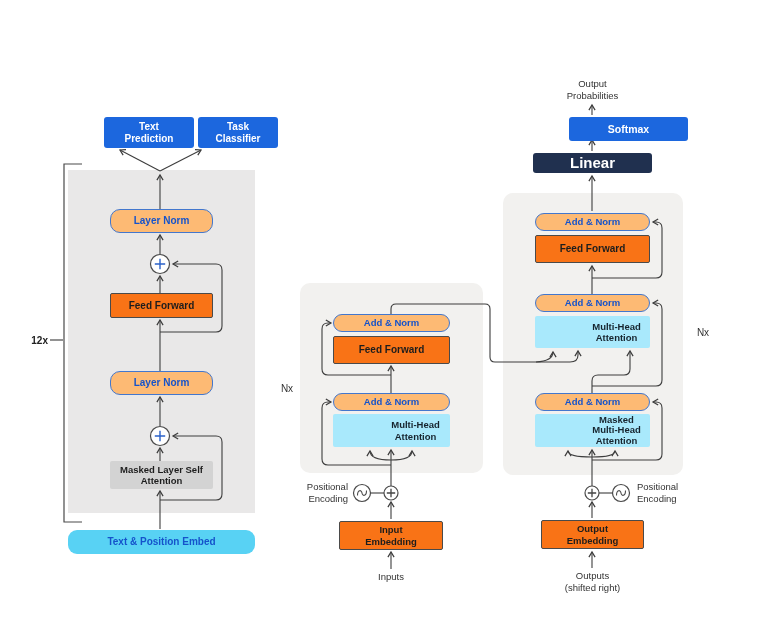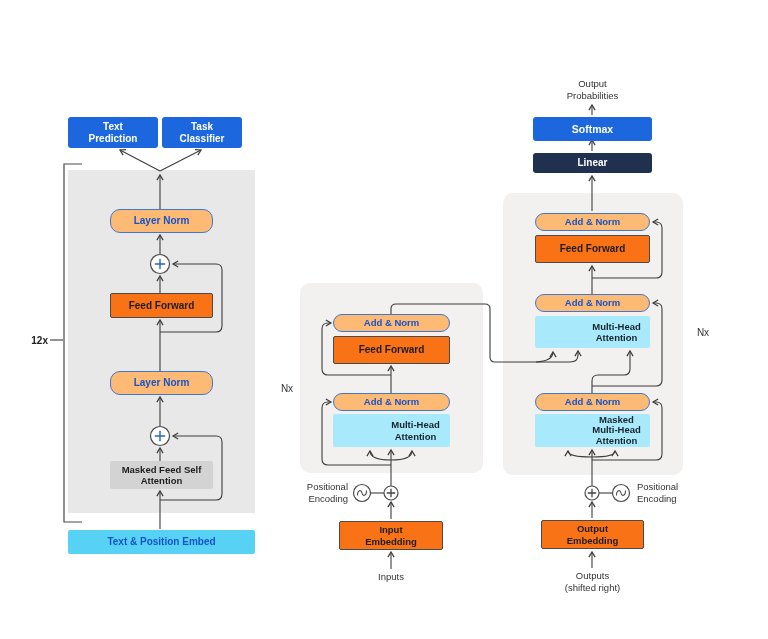--- a/index.html
+++ b/index.html
@@ -4,29 +4,29 @@
 <style>
   html,body{margin:0;padding:0;background:#ffffff;}
   .stage{position:relative;width:768px;height:639px;background:#ffffff;overflow:hidden;
          font-family:"Liberation Sans","DejaVu Sans",sans-serif;}
   .panel{position:absolute;z-index:1;}
   .panel.left{background:#e9e8e8;}
   .panel.soft{background:#f2f1ef;border-radius:10px;}
   svg.wires{position:absolute;left:0;top:0;z-index:2;}
   .box{position:absolute;z-index:3;display:flex;align-items:center;justify-content:center;
        text-align:center;white-space:pre-line;box-sizing:border-box;line-height:1.18;}
-  .blue{background:#1c67de;color:#fff;font-weight:700;font-size:10px;border-radius:3px;}
+  .blue{background:#1c67de;color:#fff;font-weight:700;font-size:10px;border-radius:3px;margin-left:36px;}
   .navy{background:#20304f;color:#fff;font-weight:700;font-size:10px;border-radius:3px;}
   .lightblue{background:#fdba74;border:1.3px solid #4377cd;color:#1553cb;font-weight:700;
              font-size:9.5px;border-radius:10px;}
   .outline{background:#f97316;border:1.3px solid #4a4a4a;color:#1d1d1d;font-weight:700;
            font-size:10px;border-radius:2px;}
   .cyan{background:#a9e9fc;color:#16242e;font-weight:700;font-size:9.5px;border-radius:2px;padding-left:48px;}
   .graybox{background:#d3d3d3;color:#1d1d1d;font-weight:700;font-size:9.5px;border-radius:2px;}
-  .embedbar{background:#58d2f4;color:#1553cb;font-weight:700;font-size:10px;border-radius:2px;}
+  .embedbar{background:#58d2f4;color:#1553cb;font-weight:700;font-size:10px;border-radius:9px;}
   .label{position:absolute;z-index:3;color:#333;font-size:9.5px;text-align:center;
          white-space:pre-line;line-height:1.3;}
 </style>
 </head>
 <body>
 
 <div class="stage">
 
   <div class="panel left" style="left:68px;top:170px;width:187px;height:343px;"></div>
   <div class="panel soft" style="left:300px;top:283px;width:183px;height:190px;"></div>
@@ -107,41 +107,41 @@
     </g>
   </svg>
 
   <div class="box blue" style="left:68px;top:117px;width:90px;height:31px;">Text
 Prediction</div>
   <div class="box blue" style="left:162px;top:117px;width:80px;height:31px;">Task
 Classifier</div>
   <div class="box lightblue" style="left:110px;top:209px;width:103px;height:24px;font-size:10px;">Layer Norm</div>
   <div class="box outline" style="left:110px;top:293px;width:103px;height:25px;">Feed Forward</div>
   <div class="box lightblue" style="left:110px;top:371px;width:103px;height:24px;font-size:10px;">Layer Norm</div>
-  <div class="box graybox" style="left:110px;top:461px;width:103px;height:28px;">Masked Feed Self
+  <div class="box graybox" style="left:110px;top:461px;width:103px;height:28px;">Masked Layer Self
 Attention</div>
   <div class="box embedbar" style="left:68px;top:530px;width:187px;height:24px;">Text &amp; Position Embed</div>
   <div class="label" style="left:22px;top:334px;width:26px;text-align:right;font-size:10px;font-weight:600;color:#222;">12x</div>
 
   <div class="box lightblue" style="left:333px;top:314px;width:117px;height:18px;">Add &amp; Norm</div>
   <div class="box outline" style="left:333px;top:336px;width:117px;height:28px;">Feed Forward</div>
   <div class="box lightblue" style="left:333px;top:393px;width:117px;height:18px;">Add &amp; Norm</div>
   <div class="box cyan" style="left:333px;top:414px;width:117px;height:33px;">Multi-Head
 Attention</div>
   <div class="box outline" style="left:339px;top:521px;width:104px;height:29px;font-size:9.5px;">Input
 Embedding</div>
   <div class="label" style="left:296px;top:481px;width:52px;text-align:right;">Positional
 Encoding</div>
   <div class="label" style="left:356px;top:571px;width:70px;">Inputs</div>
   <div class="label" style="left:277px;top:382px;width:20px;font-size:10px;">Nx</div>
 
   <div class="label" style="left:550px;top:78px;width:85px;">Output
 Probabilities</div>
   <div class="box blue" style="left:533px;top:117px;width:119px;height:24px;font-size:10.5px;">Softmax</div>
-  <div class="box navy" style="left:533px;top:153px;width:119px;height:20px;font-size:10px;">Linear</div>
+  <div class="box navy" style="left:533px;top:153px;width:119px;height:20px;font-size:15px;">Linear</div>
   <div class="box lightblue" style="left:535px;top:213px;width:115px;height:18px;">Add &amp; Norm</div>
   <div class="box outline" style="left:535px;top:235px;width:115px;height:28px;">Feed Forward</div>
   <div class="box lightblue" style="left:535px;top:294px;width:115px;height:18px;">Add &amp; Norm</div>
   <div class="box cyan" style="left:535px;top:316px;width:115px;height:32px;">Multi-Head
 Attention</div>
   <div class="box lightblue" style="left:535px;top:393px;width:115px;height:18px;">Add &amp; Norm</div>
   <div class="box cyan" style="left:535px;top:414px;width:115px;height:33px;line-height:1.12;">Masked
 Multi-Head
 Attention</div>
   <div class="box outline" style="left:541px;top:520px;width:103px;height:29px;font-size:9.5px;">Output

